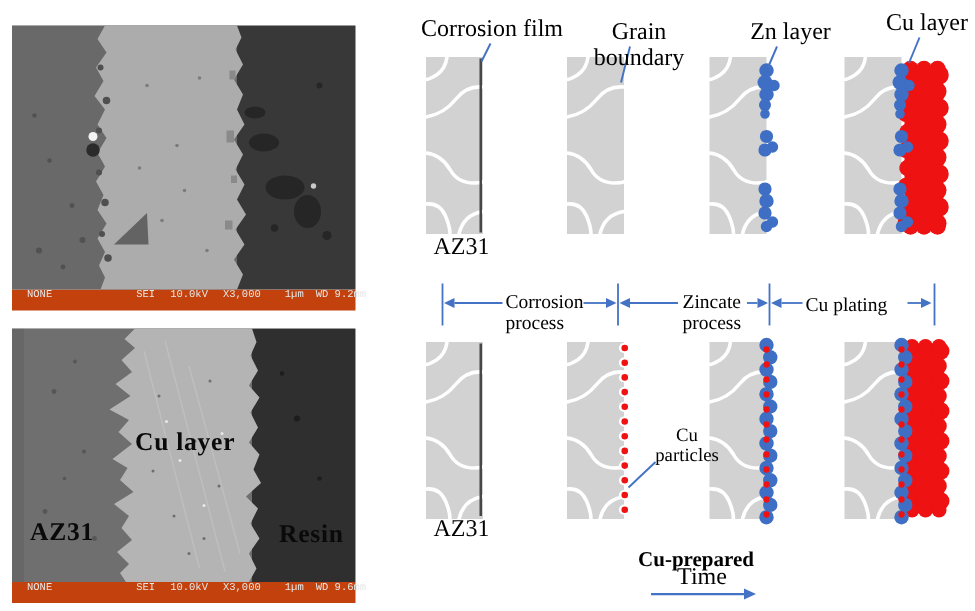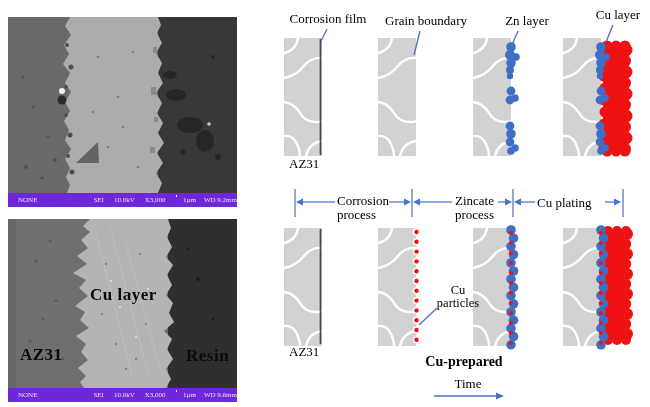--- a/index.html
+++ b/index.html
@@ -5,33 +5,33 @@
   :root{
     --zn:#3e6fc4; --cu:#ee1212; --accent:#4472c4; --crystal:#d2d2d2; --film:#474747;
   }
   *{margin:0;padding:0;box-sizing:border-box}
   html,body{width:650px;height:407px;background:#fff;overflow:hidden;
     font-family:"Liberation Serif",serif;color:#000}
 
   
   .sem{position:absolute}
   .sem-img{position:relative;overflow:hidden}
-  .sem-bar{height:14px;background:#6d28d9;color:#e6e6e6;
-    font-family:Liberation Serif, serif;font-size:7px;
-    display:flex;align-items:center;white-space:nowrap}
+  .sem-bar{height:14px;background:#c2410c;color:#e6e6e6;
+    font-family:Liberation Mono, monospace;font-size:7px;
+    display:flex;align-items:flex-start;white-space:nowrap}
   .sem-bar span{display:inline-block}
   .m-mode{margin-left:10px}.m-sig{margin-left:56px}.m-kv{margin-left:10px}
   .m-mag{margin-left:10px}.m-scale{margin-left:6px}.m-wd{margin-left:8px}
   .scale-mark{width:9px;height:2px;background:#fff;position:relative;top:-4px;margin-left:10px}
   .sem-label{position:absolute;font-weight:bold;font-size:17px;color:#0a0a0a;
     font-family:"Liberation Serif",serif;letter-spacing:.5px}
 
   
   .diagram{position:absolute;left:250px;top:0;width:400px;height:407px}
-  .dlabel{position:absolute;font-size:13px;line-height:1.06;color:#000}
+  .dlabel{position:absolute;font-size:16px;line-height:1.06;color:#000}
   .center{text-align:center}
   .bold{font-weight:bold;font-size:14px}
   .small{font-size:12.5px}
   .step{font-size:13px}
   .crystal-fill{fill:var(--crystal)}
   .grain path{stroke:#fff;stroke-width:2.4;fill:none;stroke-linecap:round}
   .zn circle,circle.zn,.zn{fill:var(--zn)}
   .cu circle,circle.cu,.cu{fill:var(--cu)}
   .pocket circle{fill:#fff}
   .film{stroke:var(--film);stroke-width:1.7}
@@ -420,21 +420,21 @@
   
   <div class="dlabel center" style="left:30px;top:12px;width:96px">Corrosion film</div>
   <div class="dlabel center" style="left:126px;top:14px;width:100px">Grain boundary</div>
   <div class="dlabel center" style="left:248px;top:14px;width:58px">Zn layer</div>
   <div class="dlabel center" style="left:338px;top:8px;width:60px">Cu layer</div>
   <div class="dlabel center small" style="left:184px;top:284px;width:48px">Cu particles</div>
 
   
   <div class="dlabel" style="left:39px;top:157px">AZ31</div>
   <div class="dlabel" style="left:39px;top:345px">AZ31</div>
-  <div class="dlabel bold center" style="left:164px;top:355px;width:100px">Cu-prepared</div>
+  <div class="dlabel bold center" style="left:164px;top:367px;width:100px">Cu-prepared</div>
 
   
   <div class="dlabel step" style="left:87px;top:194px;width:66px">Corrosion process</div>
   <div class="dlabel step" style="left:205px;top:194px;width:54px">Zincate process</div>
   <div class="dlabel step" style="left:287px;top:196px;white-space:nowrap">Cu plating</div>
 
   
   <div class="dlabel center" style="left:188px;top:377px;width:60px">Time</div>
 </div>
 

